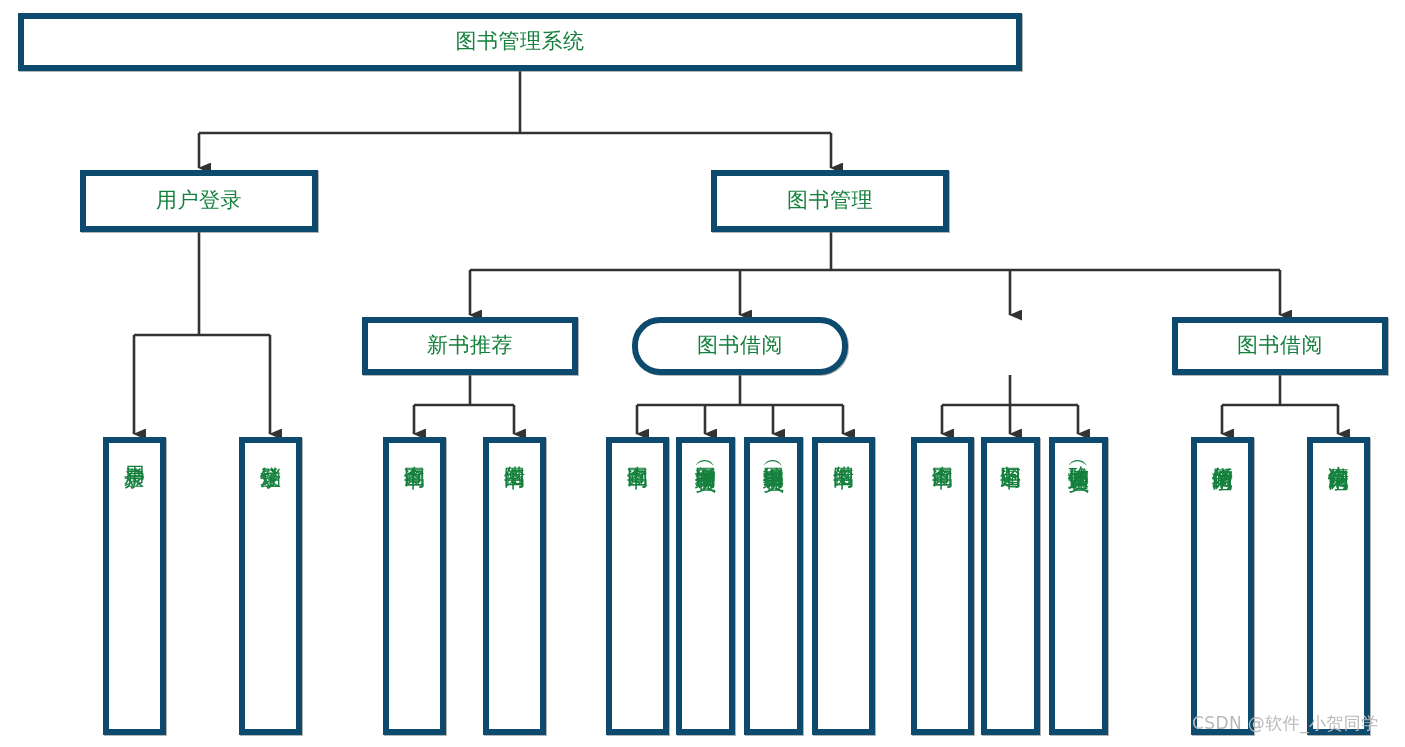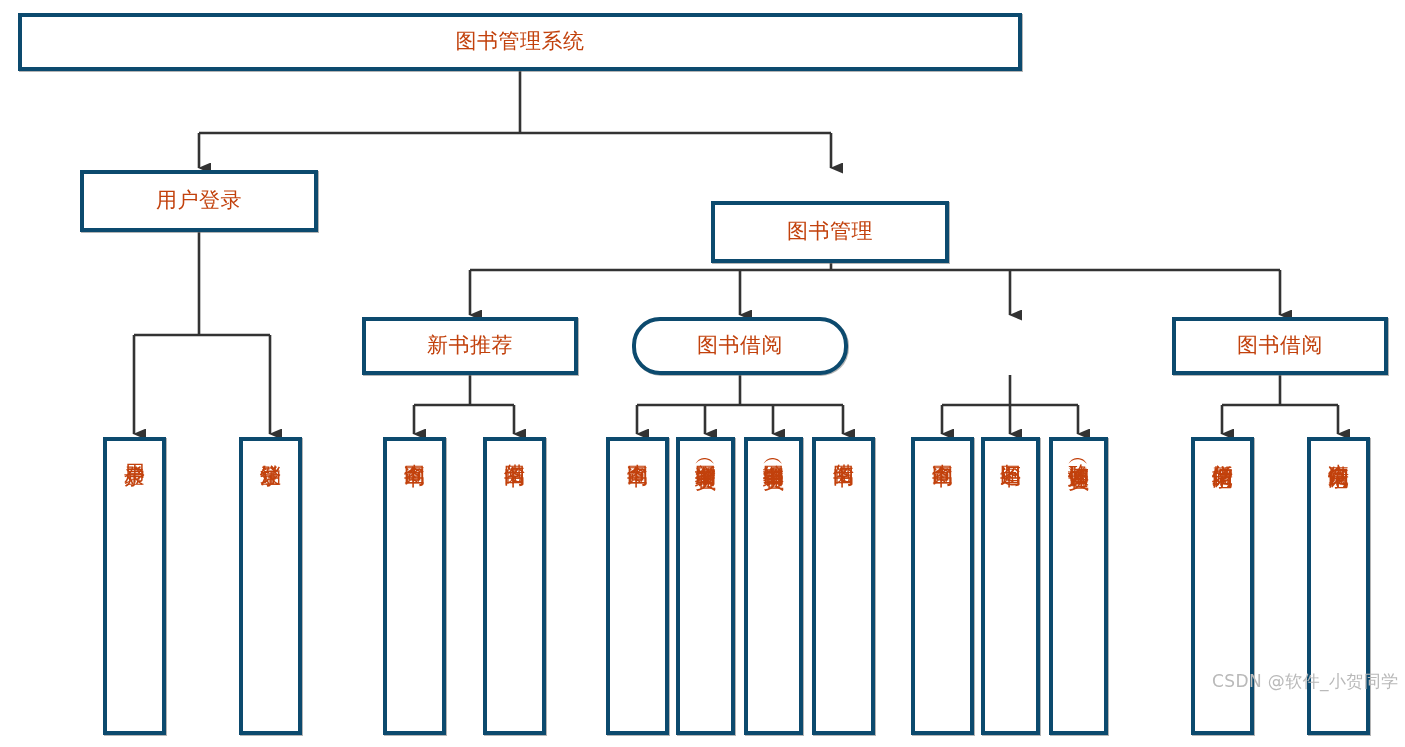--- a/index.html
+++ b/index.html
@@ -21,26 +21,26 @@
     position: absolute;
     left: 0;
     top: 0;
     width: 1405px;
     height: 747px;
     pointer-events: none;
   }
   .node {
     position: absolute;
     box-sizing: border-box;
-    border: 4px solid #0c4a6e;
+    border: 6px solid #0c4a6e;
     background: #ffffff;
     display: flex;
     align-items: center;
     justify-content: center;
-    color: #c2410c;
+    color: #15803d;
     box-shadow: 1px 1px 0 rgba(120,120,120,0.55);
   }
   .node .label {
     display: block;
     text-align: center;
     line-height: 1.12;
     letter-spacing: 0.5px;
   }
   .node.horiz .label {
     font-size: 21px;
@@ -54,26 +54,25 @@
     writing-mode: vertical-rl;
     text-orientation: upright;
     font-size: 21px;
     line-height: 1.05;
     letter-spacing: 1px;
     white-space: nowrap;
   }
   .watermark {
     position: absolute;
     left: 1192px;
-    top: 670px;
+    top: 712px;
     font-size: 17px;
     color: #b9b9b9;
     letter-spacing: 0.4px;
     white-space: nowrap;
-    margin-left: 20px;
   }
 </style>
 </head>
 <body>
 
 <div id="canvas">
 
   <svg class="wires" viewBox="0 0 1405 747">
     <defs>
       <marker id="arw" markerWidth="11" markerHeight="13" refX="5.5" refY="12" orient="auto" markerUnits="userSpaceOnUse">
@@ -124,21 +123,21 @@
     </g>
   </svg>
 
   <div class="node horiz" style="left:18px; top:13px; width:1004px; height:58px;">
     <span class="label">图书管理系统</span>
   </div>
 
   <div class="node horiz" style="left:80px; top:170px; width:238px; height:62px;">
     <span class="label">用户登录</span>
   </div>
-  <div class="node horiz" style="left:711px; top:170px; width:238px; height:62px;margin-top:31px;">
+  <div class="node horiz" style="left:711px; top:170px; width:238px; height:62px;">
     <span class="label">图书管理</span>
   </div>
 
   <div class="node horiz" style="left:362px; top:317px; width:216px; height:58px;">
     <span class="label">新书推荐</span>
   </div>
   <div class="node horiz" style="left:632px; top:317px; width:216px; height:58px;border-radius:28px;">
     <span class="label">图书借阅</span>
   </div>
   <div class="node horiz" style="left:1172px; top:317px; width:216px; height:58px;">

